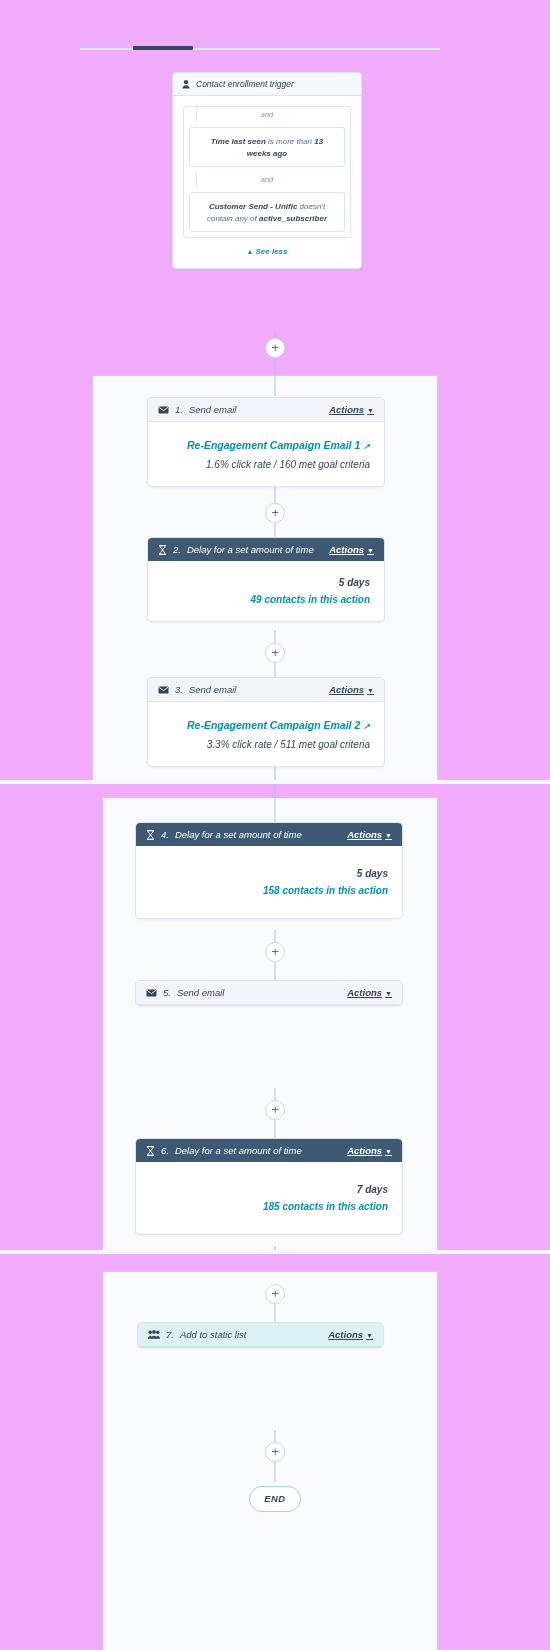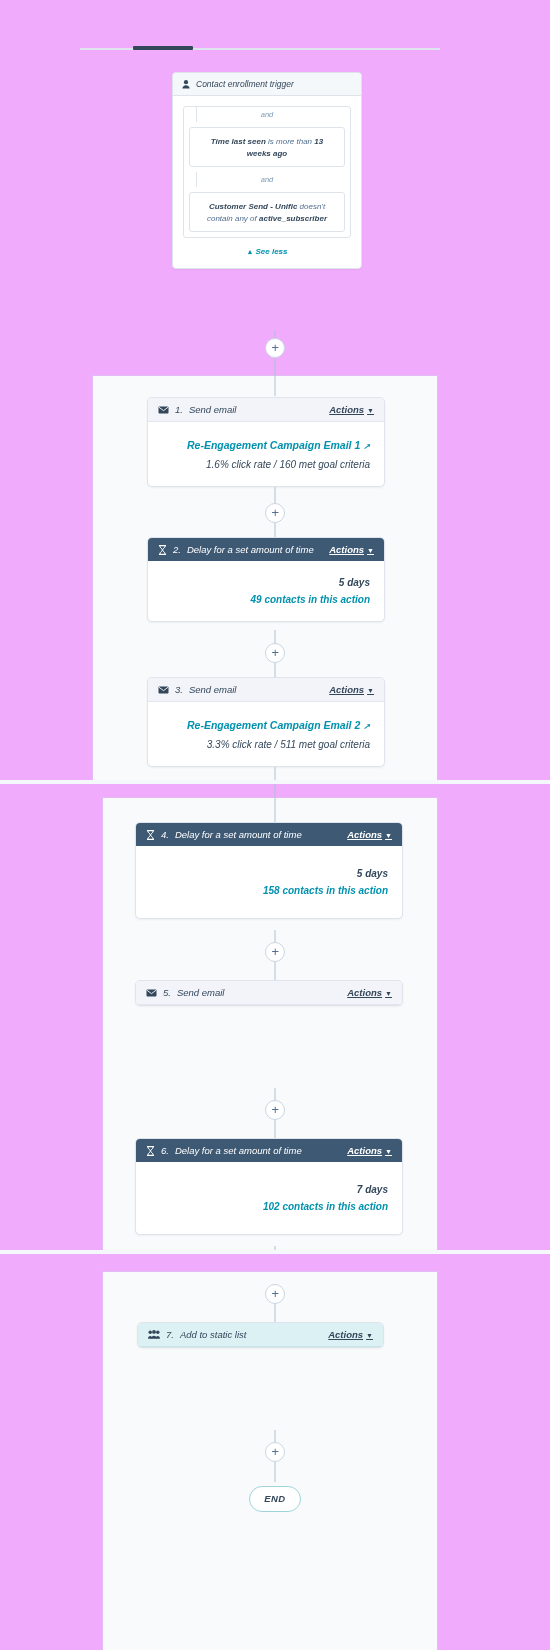--- a/index.html
+++ b/index.html
@@ -466,21 +466,21 @@
                 <path d="M1.8 0.8c0 2.2 2.7 3.1 2.7 4.2 0 1.1-2.7 2-2.7 4.2M7.2 0.8c0 2.2-2.7 3.1-2.7 4.2 0 1.1 2.7 2 2.7 4.2" stroke="#fff" stroke-width="1" fill="none"></path>
               </svg>
           </span>
           <span>6.</span>
           <span>Delay for a set amount of time</span>
         </span>
         <span class="actions"><span>Actions</span><span class="caret">▼</span></span>
       </div>
       <div class="step-body" style="padding:22px 14px 22px;">
         <div class="delay-amount">7 days</div>
-        <div class="delay-contacts">102 contacts in this action</div>
+        <div class="delay-contacts">185 contacts in this action</div>
       </div>
     </div>
 
     <div class="conn" style="top:462px; height:4px;"></div>
   </div>
 
   <div class="seam" style="top:1250px;"></div>
 
   <div class="section sec-3">
 

